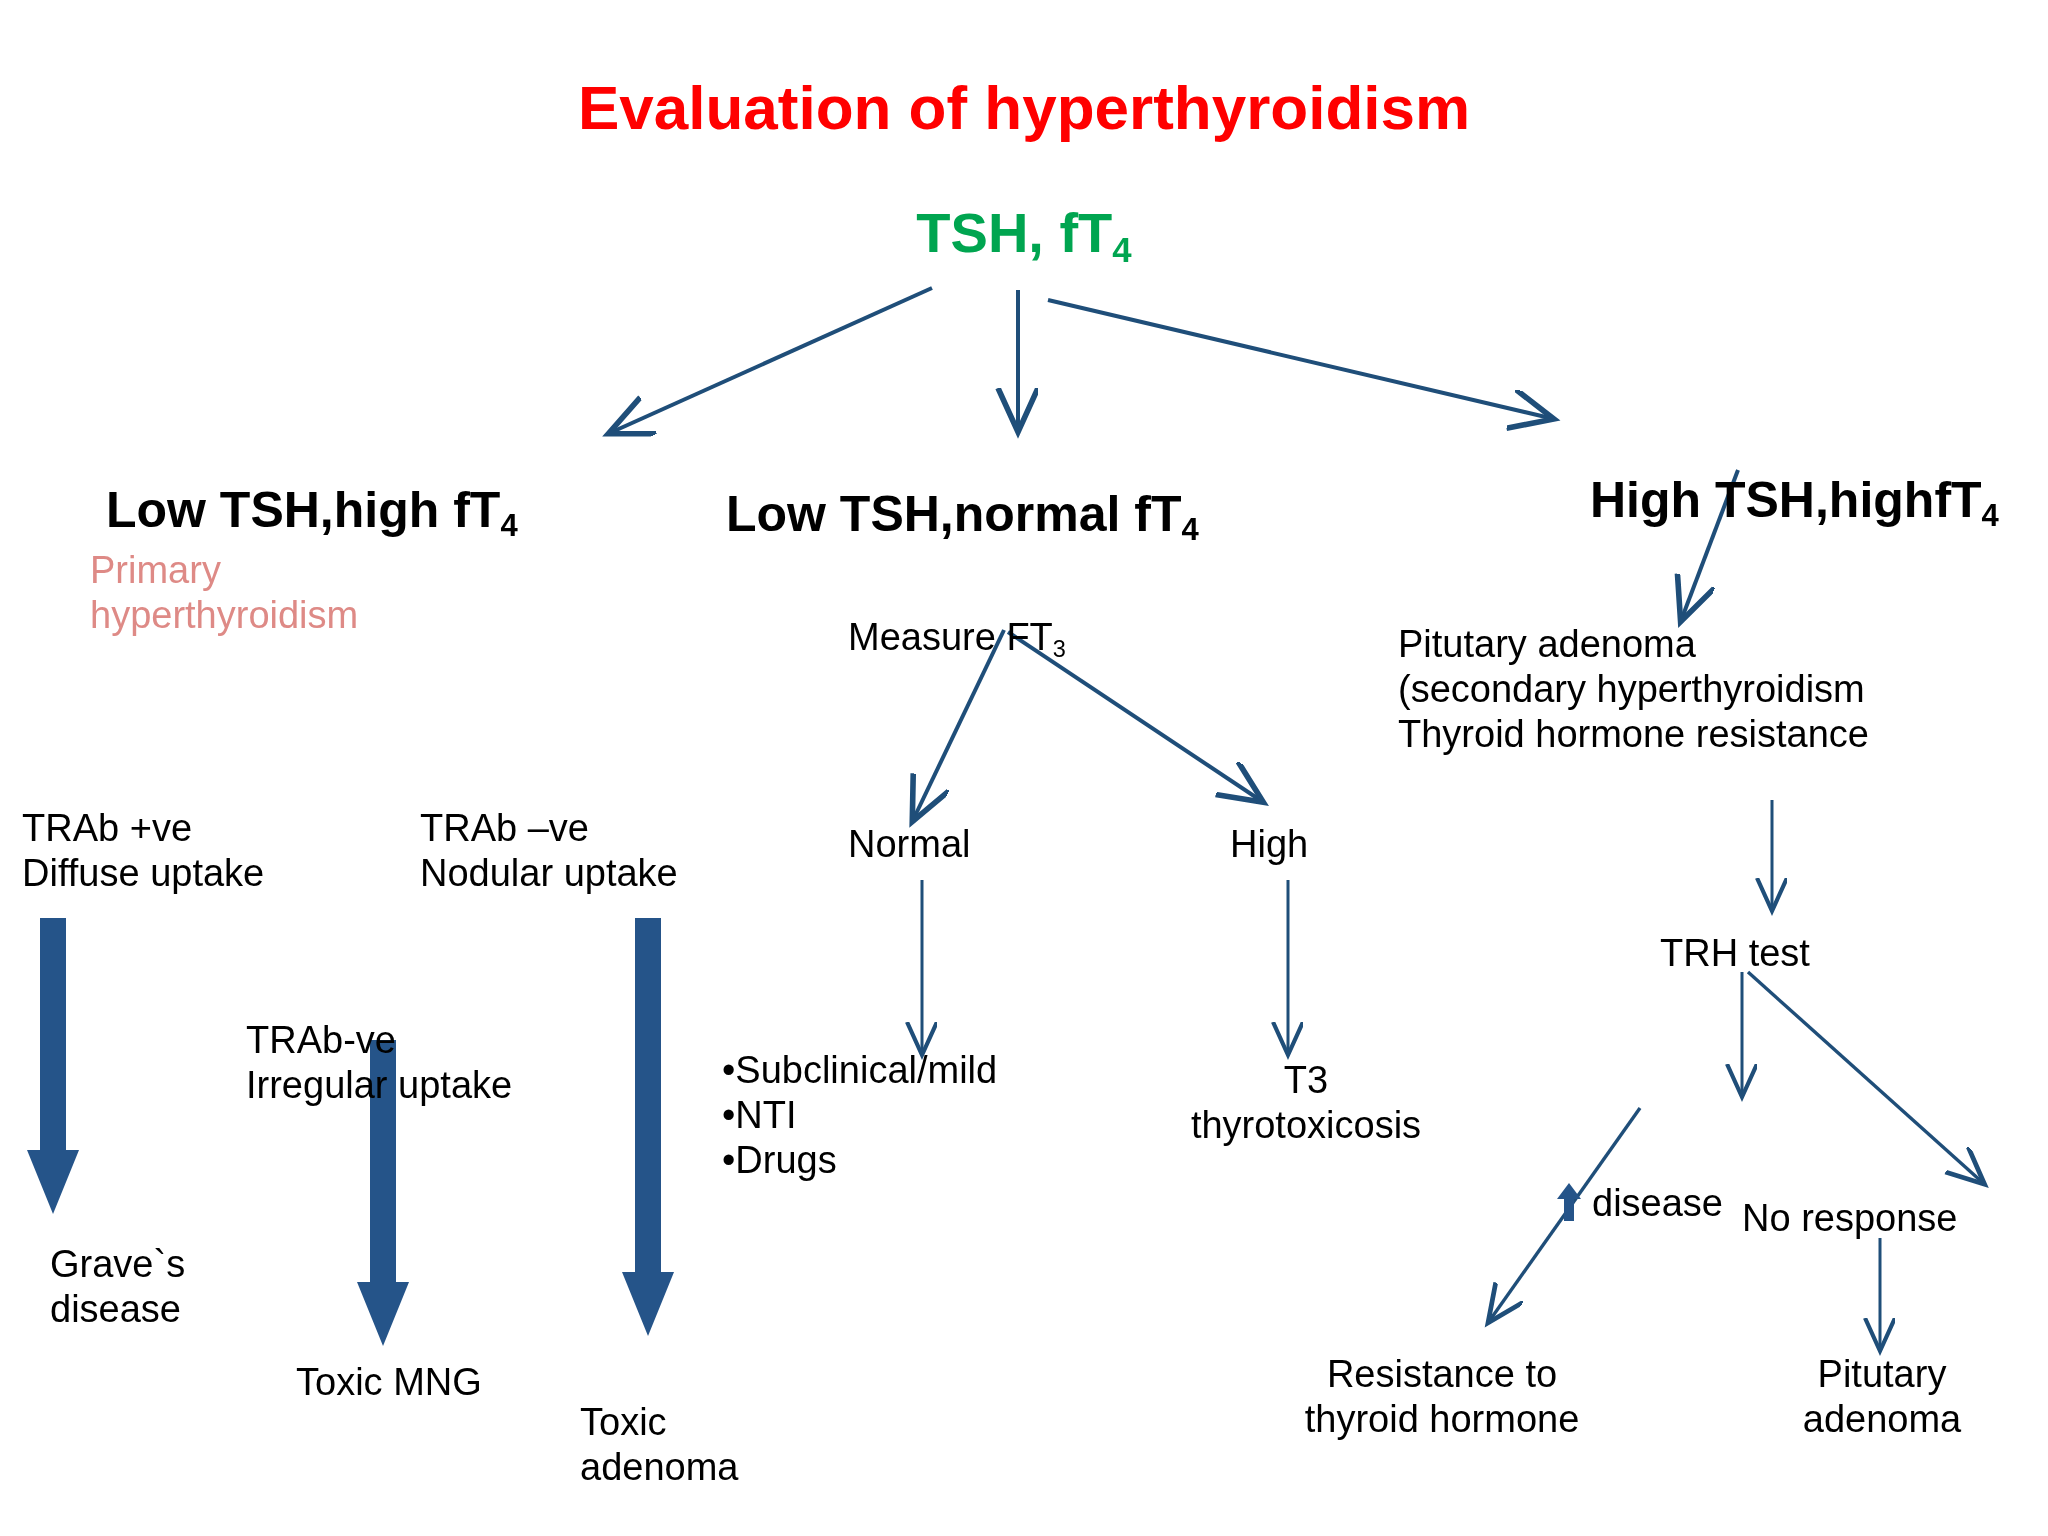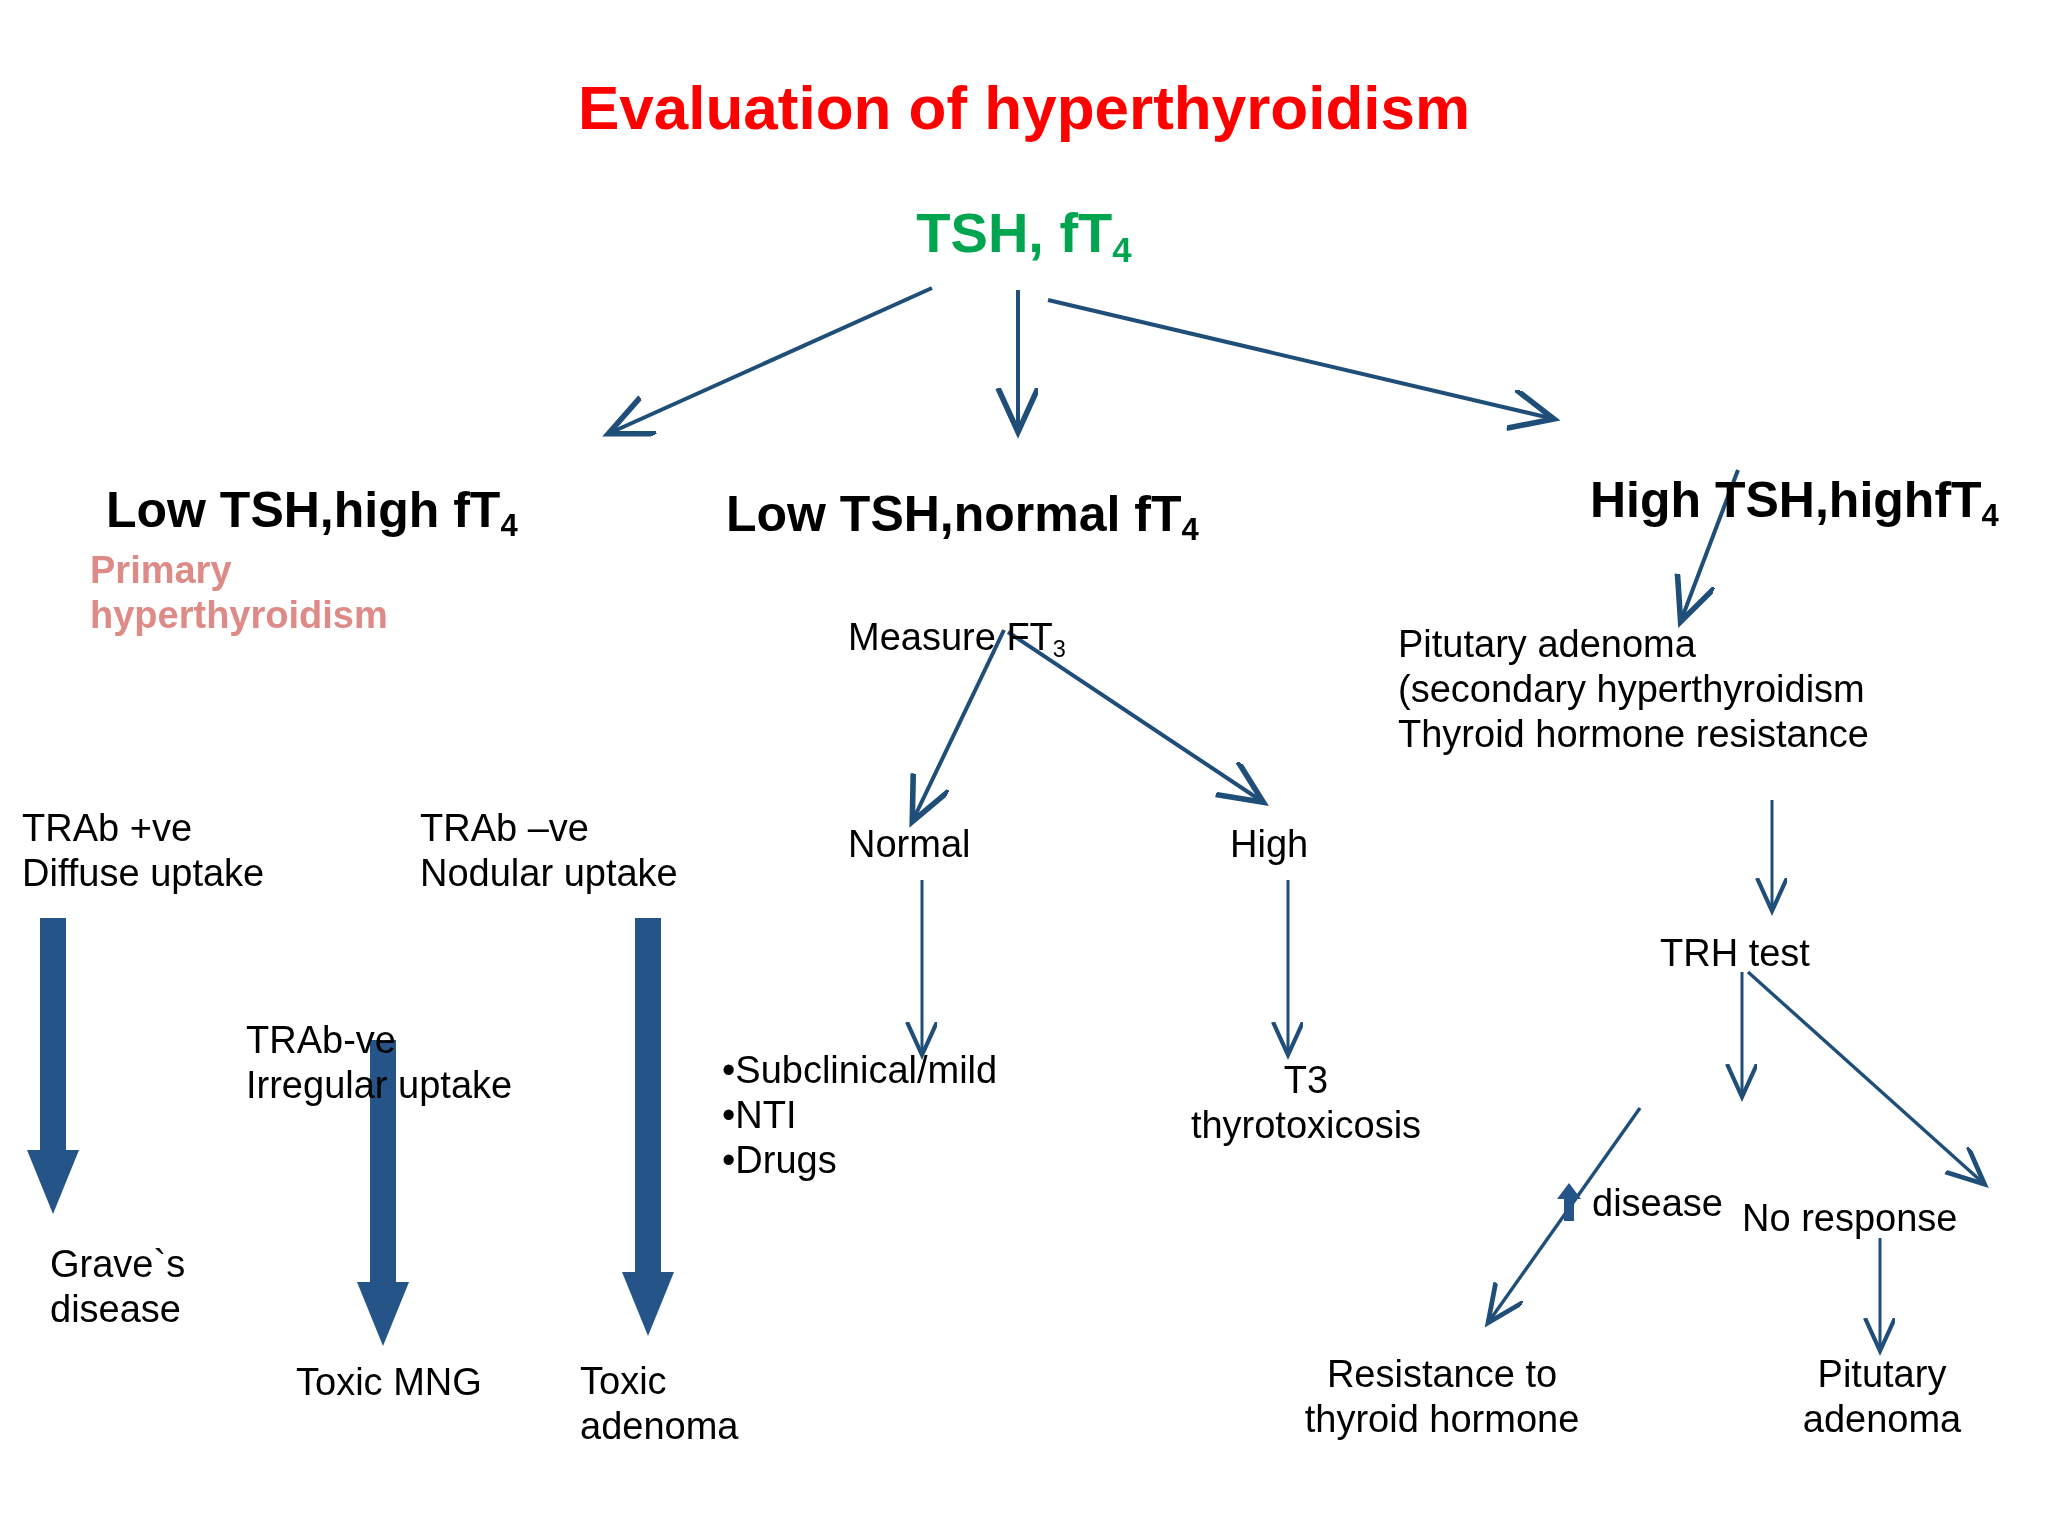--- a/index.html
+++ b/index.html
@@ -129,38 +129,38 @@
   </div>
 
   <div class="node branch-label" style="left:726px; top:426px;">
     <span>Low TSH,normal fT</span><sub>4</sub>
   </div>
 
   <div class="node branch-label" style="left:1590px; top:412px;">
     <span>High TSH,highfT</span><sub>4</sub>
   </div>
 
-  <div class="node" style="left:90px; top:548px; font-size:38px; font-weight:bold; color:#DE8A86;">Primary
+  <div class="node" style="left:90px; top:548px; font-size:38px; font-weight:normal; color:#DE8A86;">Primary
 hyperthyroidism</div>
 
   <div class="node plain" style="left:22px; top:806px;">TRAb +ve
 Diffuse uptake</div>
 
   <div class="node plain" style="left:420px; top:806px;">TRAb –ve
 Nodular uptake</div>
 
   <div class="node plain" style="left:246px; top:1018px;">TRAb-ve
 Irregular uptake</div>
 
   <div class="node plain" style="left:18px; top:1242px;margin-left:32px;">Grave`s
 disease</div>
 
   <div class="node plain" style="left:296px; top:1360px;">Toxic MNG</div>
 
-  <div class="node plain" style="left:580px; top:1359px;">Toxic
+  <div class="node plain" style="left:580px; top:1400px;">Toxic
 adenoma</div>
 
   <div class="node plain" style="left:848px; top:570px;">
     <span>Measure FT</span><sub>3</sub>
   </div>
 
   <div class="node plain" style="left:848px; top:822px;">Normal</div>
 
   <div class="node plain" style="left:1230px; top:822px;">High</div>
 

